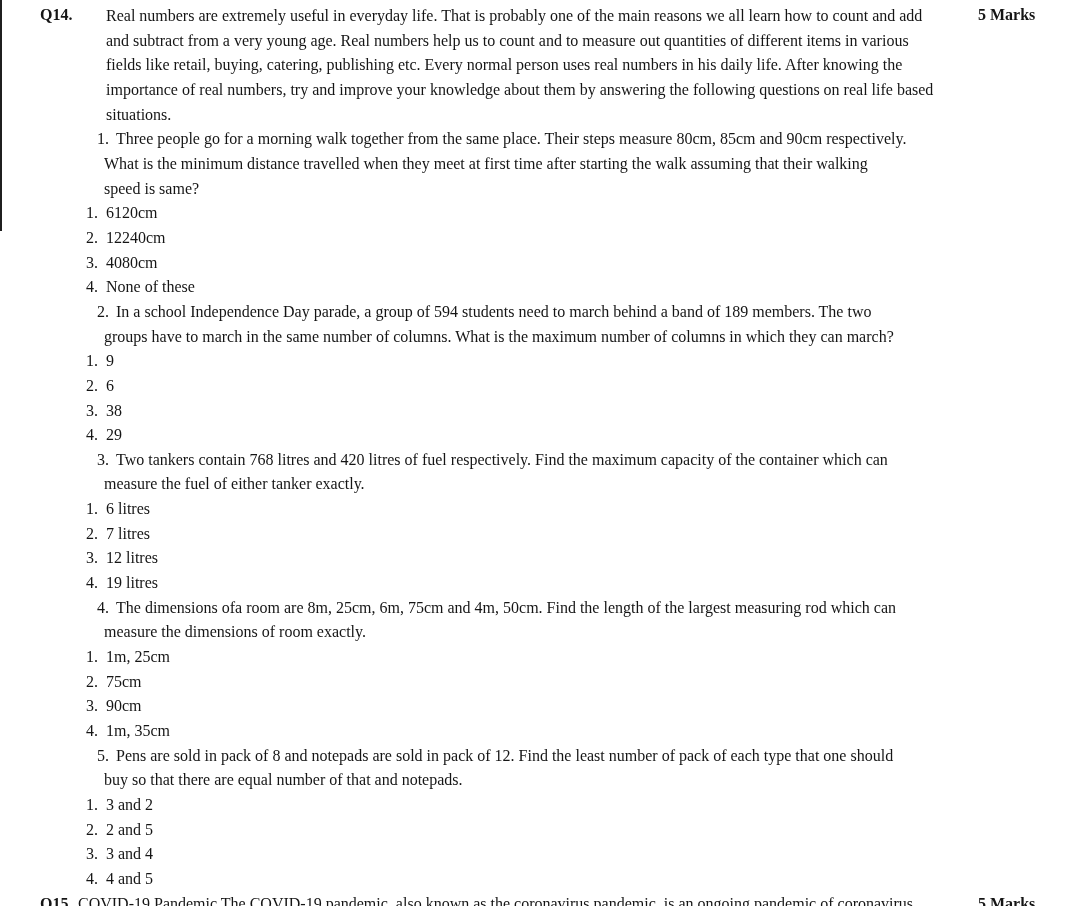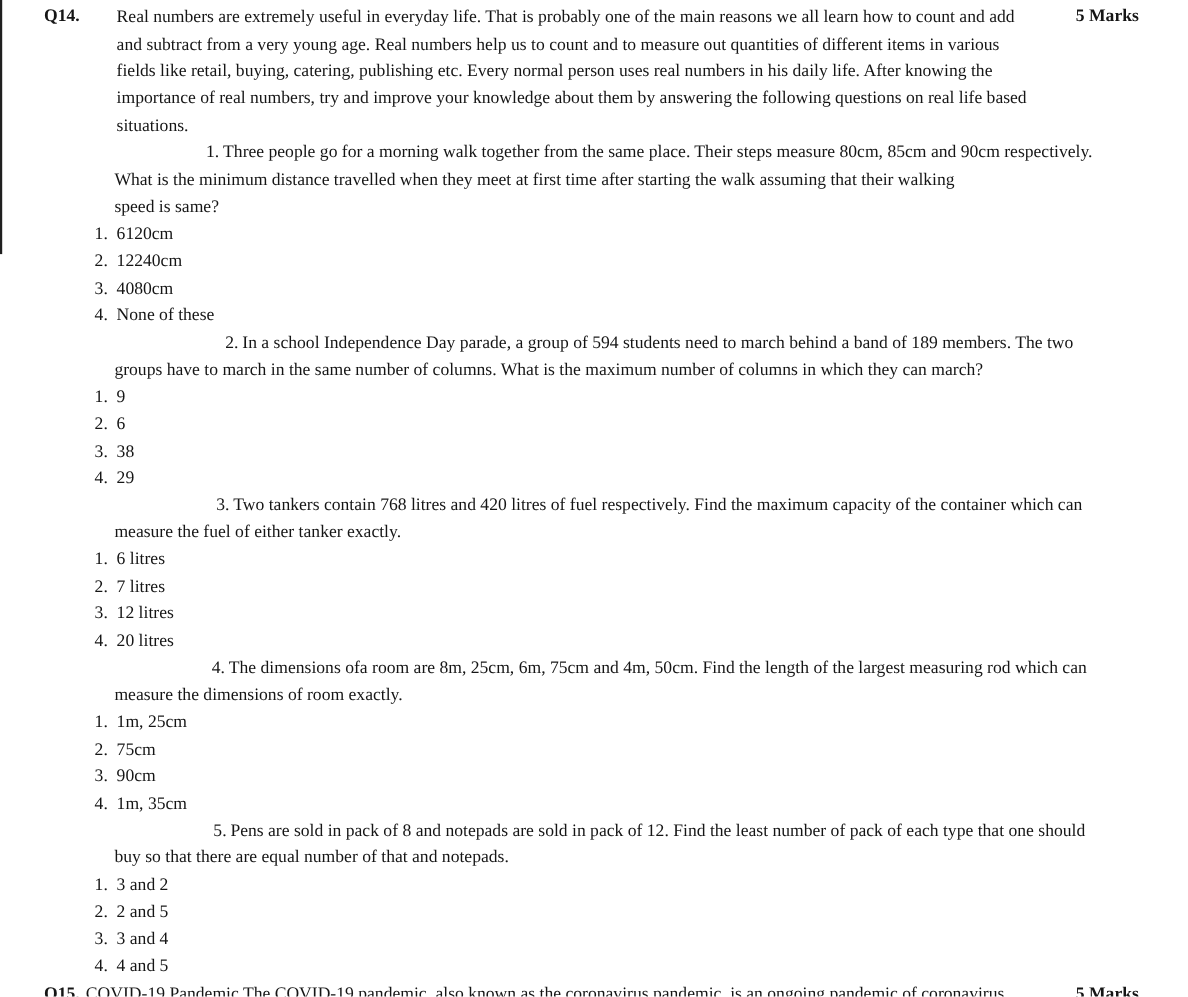--- a/index.html
+++ b/index.html
@@ -46,21 +46,21 @@
   }
   .marks {
     position: absolute;
     left: 978px;
     top: 3px;
     height: 24.66px;
     line-height: 24.66px;
     font-weight: bold;
   }
   .intro { margin-left: 106px; }
-  .subq-first { margin-left: 97px; text-align: center; }
+  .subq-first { margin-left: 97px; }
   .subq-first .num { display: inline-block; width: 19px; }
   .subq-cont { margin-left: 104px; }
   .opt { margin-left: 86px; }
   .opt .num { display: inline-block; width: 20px; }
   .q15-row {
     position: relative;
     margin-left: 40px;
     height: 24.66px;
     line-height: 24.66px;
     white-space: nowrap;
@@ -130,21 +130,21 @@
   <div class="line opt">
     <span class="num">1.</span><span>6 litres</span>
   </div>
   <div class="line opt">
     <span class="num">2.</span><span>7 litres</span>
   </div>
   <div class="line opt">
     <span class="num">3.</span><span>12 litres</span>
   </div>
   <div class="line opt">
-    <span class="num">4.</span><span>20 litres</span>
+    <span class="num">4.</span><span>19 litres</span>
   </div>
 
   <div class="line subq-first">
     <span class="num">4.</span><span>The dimensions ofa room are 8m, 25cm, 6m, 75cm and 4m, 50cm. Find the length of the largest measuring rod which can</span>
   </div>
   <div class="line subq-cont">measure the dimensions of room exactly.</div>
   <div class="line opt">
     <span class="num">1.</span><span>1m, 25cm</span>
   </div>
   <div class="line opt">

